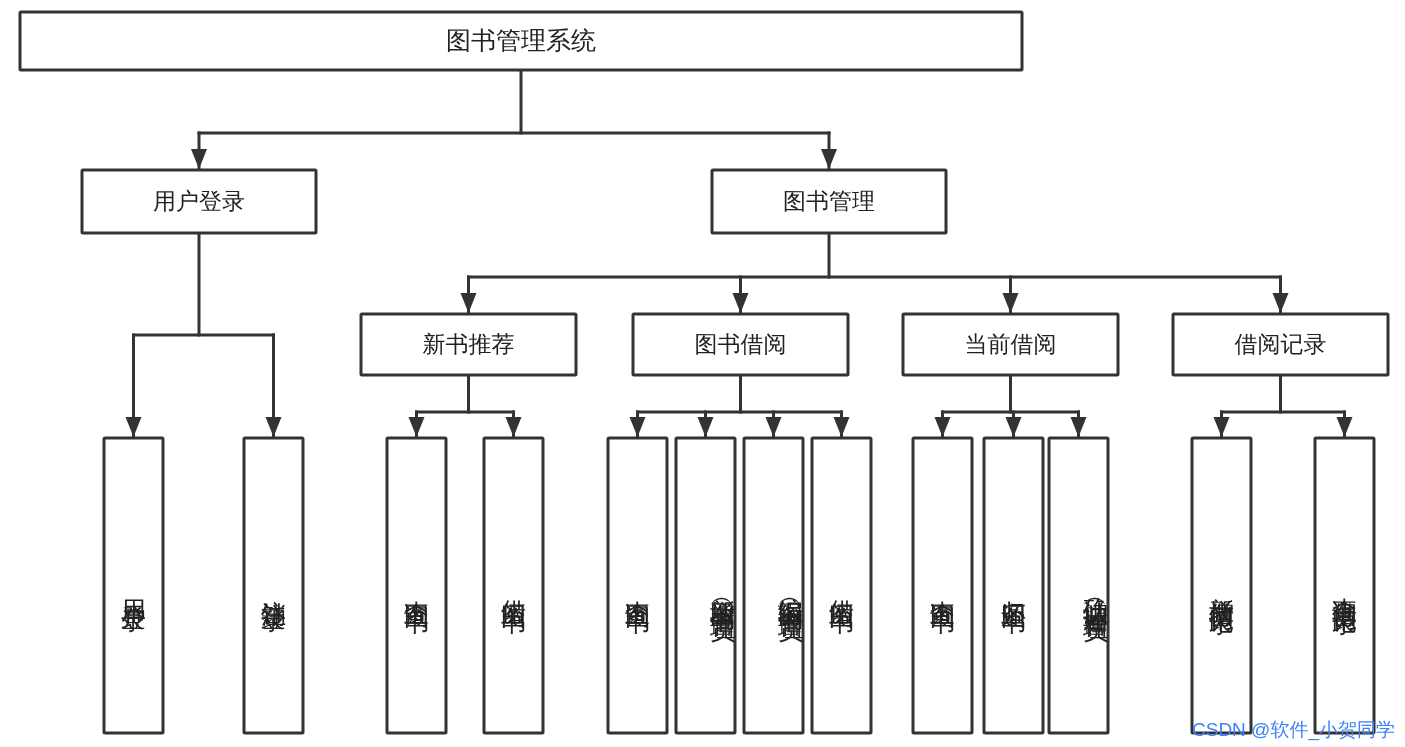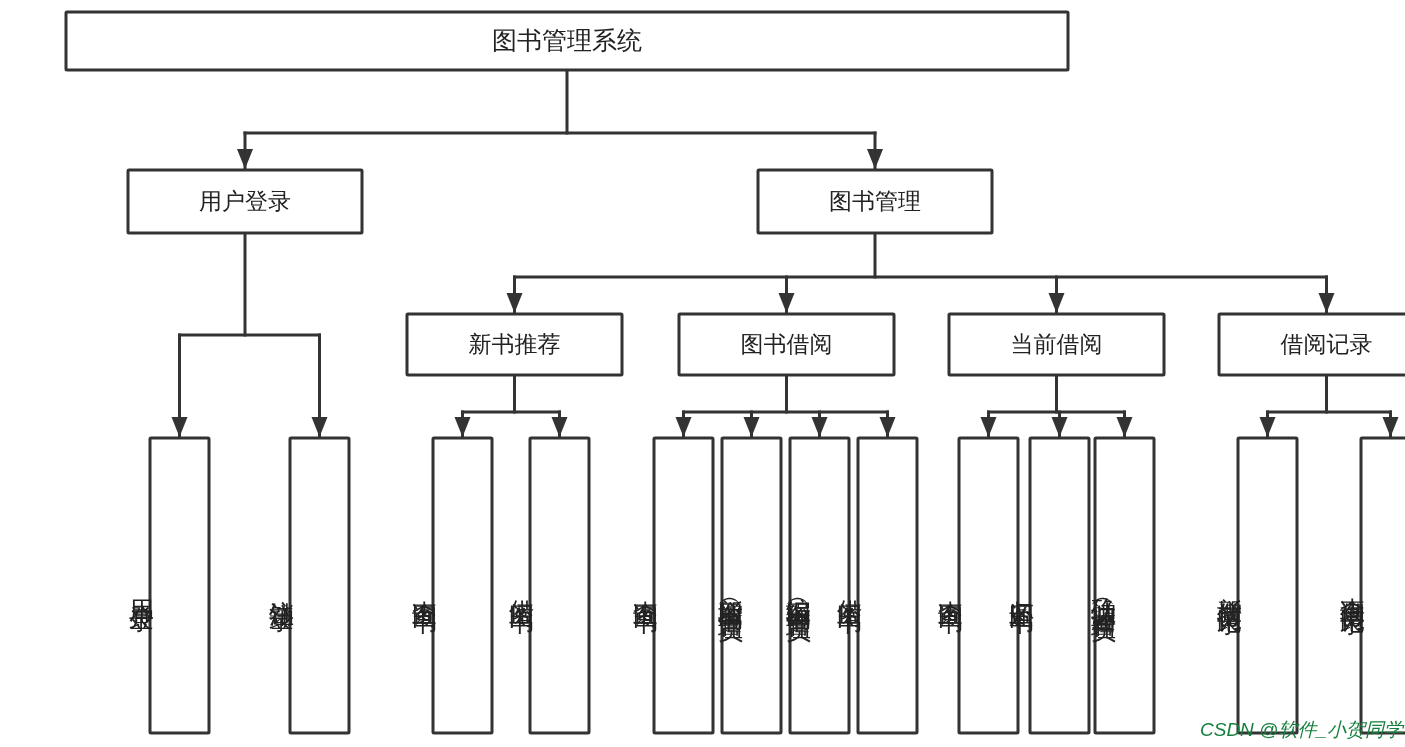--- a/index.html
+++ b/index.html
@@ -9,24 +9,23 @@
   }
   body {
     width: 1405px;
     height: 747px;
     font-family: "Liberation Sans", "DejaVu Sans", sans-serif;
     overflow: hidden;
     position: relative;
   }
   #diagram-root {
     position: absolute;
-    left: 8px; top: 0;
+    left: 0; top: 0;
     width: 1187px;
     height: 747px;
-    padding-left: 38px;
   }
   svg { display: block; }
   .node-box {
     fill: #ffffff;
     stroke: #333333;
     stroke-width: 3;
   }
   .edge {
     stroke: #333333;
     stroke-width: 3;
@@ -66,23 +65,22 @@
     display: flex;
     align-items: flex-start;
     justify-content: center;
     pointer-events: none;
   }
   .vlabel.centered { align-items: center; }
   .watermark {
     position: absolute;
     font-family: "Liberation Sans", "DejaVu Sans", sans-serif;
     font-size: 19px;
-    color: #15803d;
+    color: #3b82f6;
     white-space: nowrap;
-    font-style: italic;
   }
 </style>
 </head>
 <body>
 
 <div id="diagram-root">
   <svg id="diagram-svg" width="1405" height="747" viewBox="0 0 1405 747" xmlns="http://www.w3.org/2000/svg">
     <g id="edges-layer">
         <line x1="521" y1="70" x2="521" y2="133" class="edge"></line>
         <line x1="199" y1="133" x2="829" y2="133" class="edge"></line>

